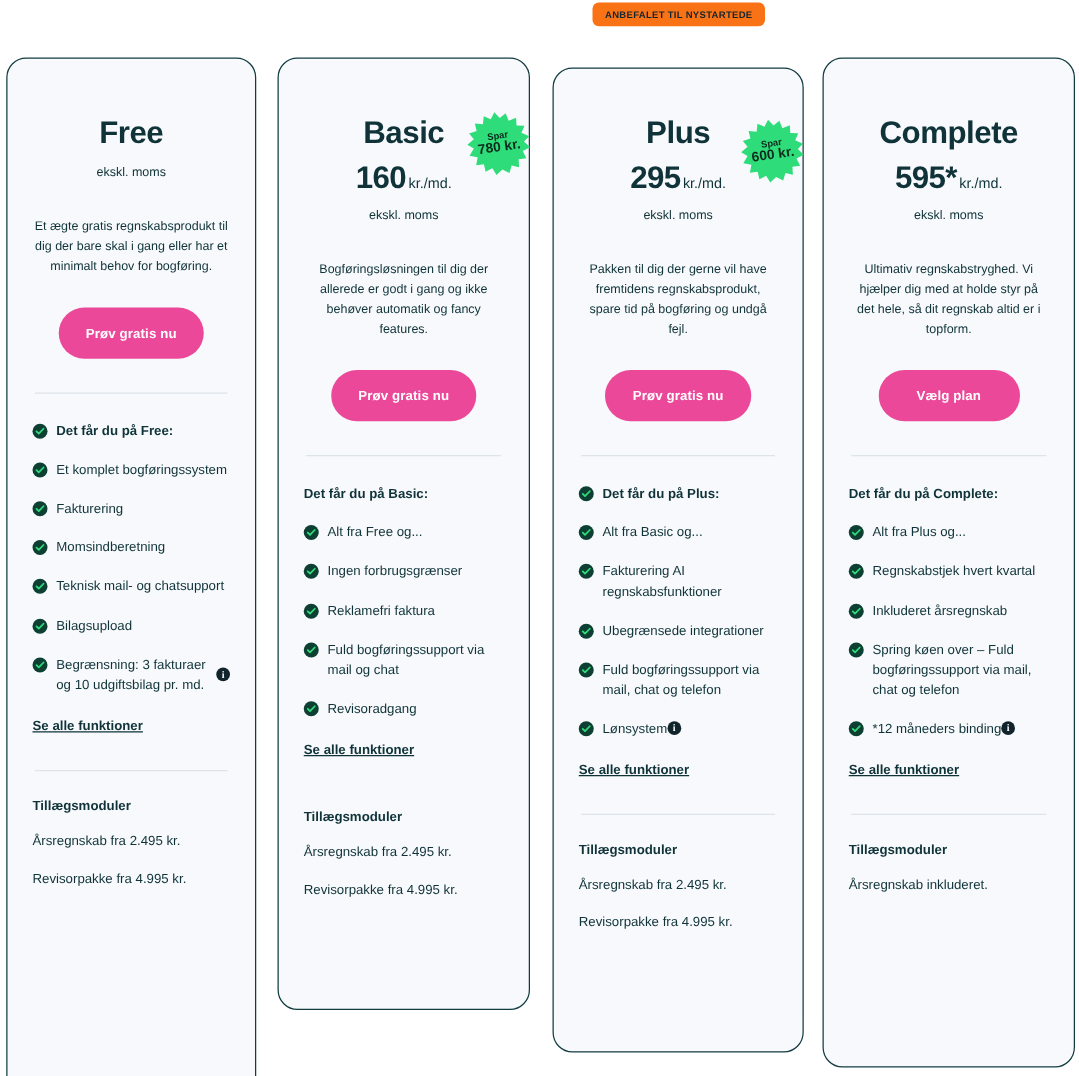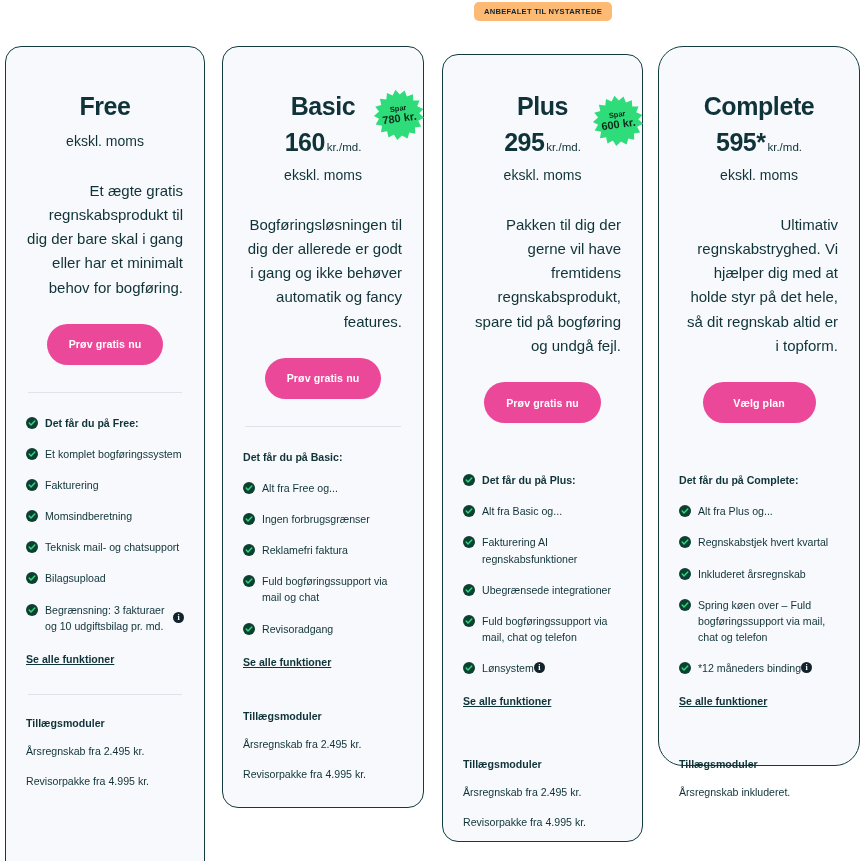--- a/index.html
+++ b/index.html
@@ -22,28 +22,28 @@
     border: 1.5px solid #123c40;
     border-radius: 16px;
     padding: 0 18px;
     display: flex;
     flex-direction: column;
     margin-top: 38px;
   }
   .card.free     { left: 5px;   top: 8px;  width: 200px; height: 852px; }
   .card.basic    { left: 222px; top: 8px;  width: 202px; height: 762px; }
   .card.plus     { left: 442px; top: 16px; width: 201px; height: 788px; }
-  .card.complete { left: 658px; top: 8px;  width: 202px; height: 720px; border-radius: 25px; }
+  .card.complete { left: 658px; top: 8px;  width: 202px; height: 808px; }
 
   
   .ribbon {
     position: absolute;
     left: 474px; top: 2px;
     width: 138px; height: 19px;
-    background: #fdba74;
+    background: #f97316;
     border-radius: 5px;
     display: flex; align-items: center; justify-content: center;
     font-size: 7.6px;
     font-weight: 700;
     letter-spacing: 0.25px;
     color: #14252e;
     z-index: 5;
     white-space: nowrap;
   }
 
@@ -70,28 +70,28 @@
     color: #0f3338;
   }
   .price-unit {
     font-size: 11.5px;
     font-weight: 400;
     color: #0f3338;
     margin-left: 2px;
   }
   .price-vat {
     text-align: center;
-    font-size: 14px;
+    font-size: 10px;
     margin-top: 12px;
     color: #0f3338;
   }
 
   .desc {
-    text-align: right;
-    font-size: 15px;
+    text-align: center;
+    font-size: 10px;
     line-height: 1.62;
     color: #0f3338;
     margin-top: 30px;
     padding: 0 3px;
   }
 
   .cta-wrap { display: flex; justify-content: center; margin-top: 24px; }
   .cta {
     background: #ec4899;
     color: #ffffff;

